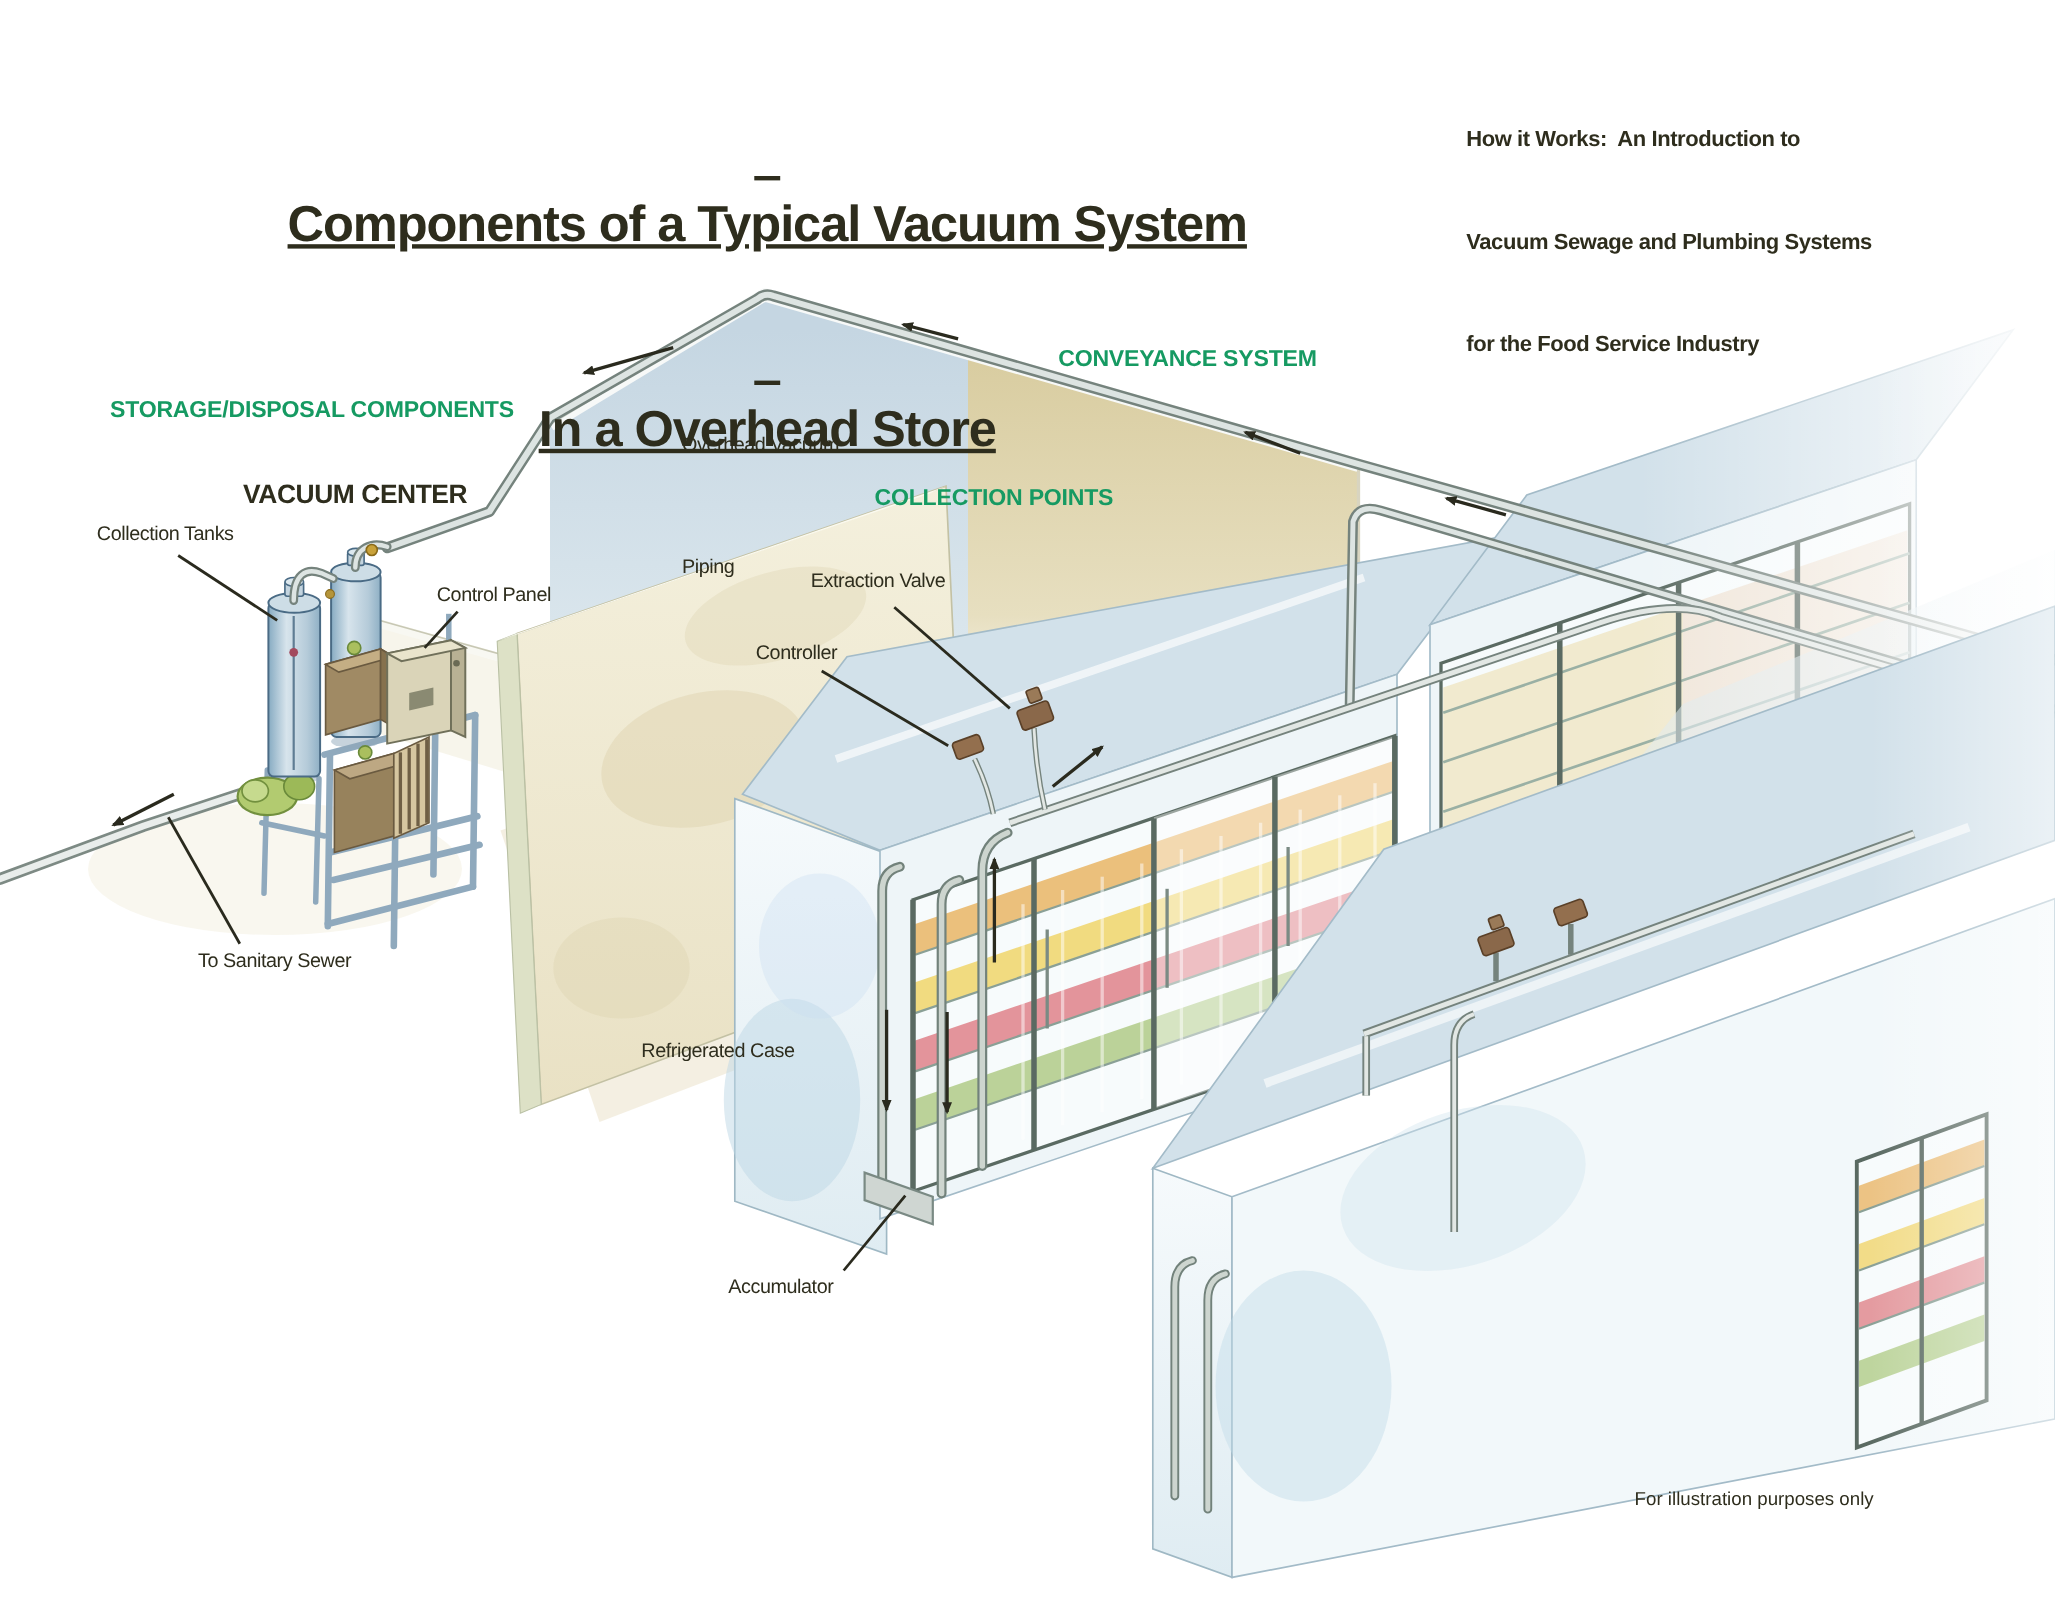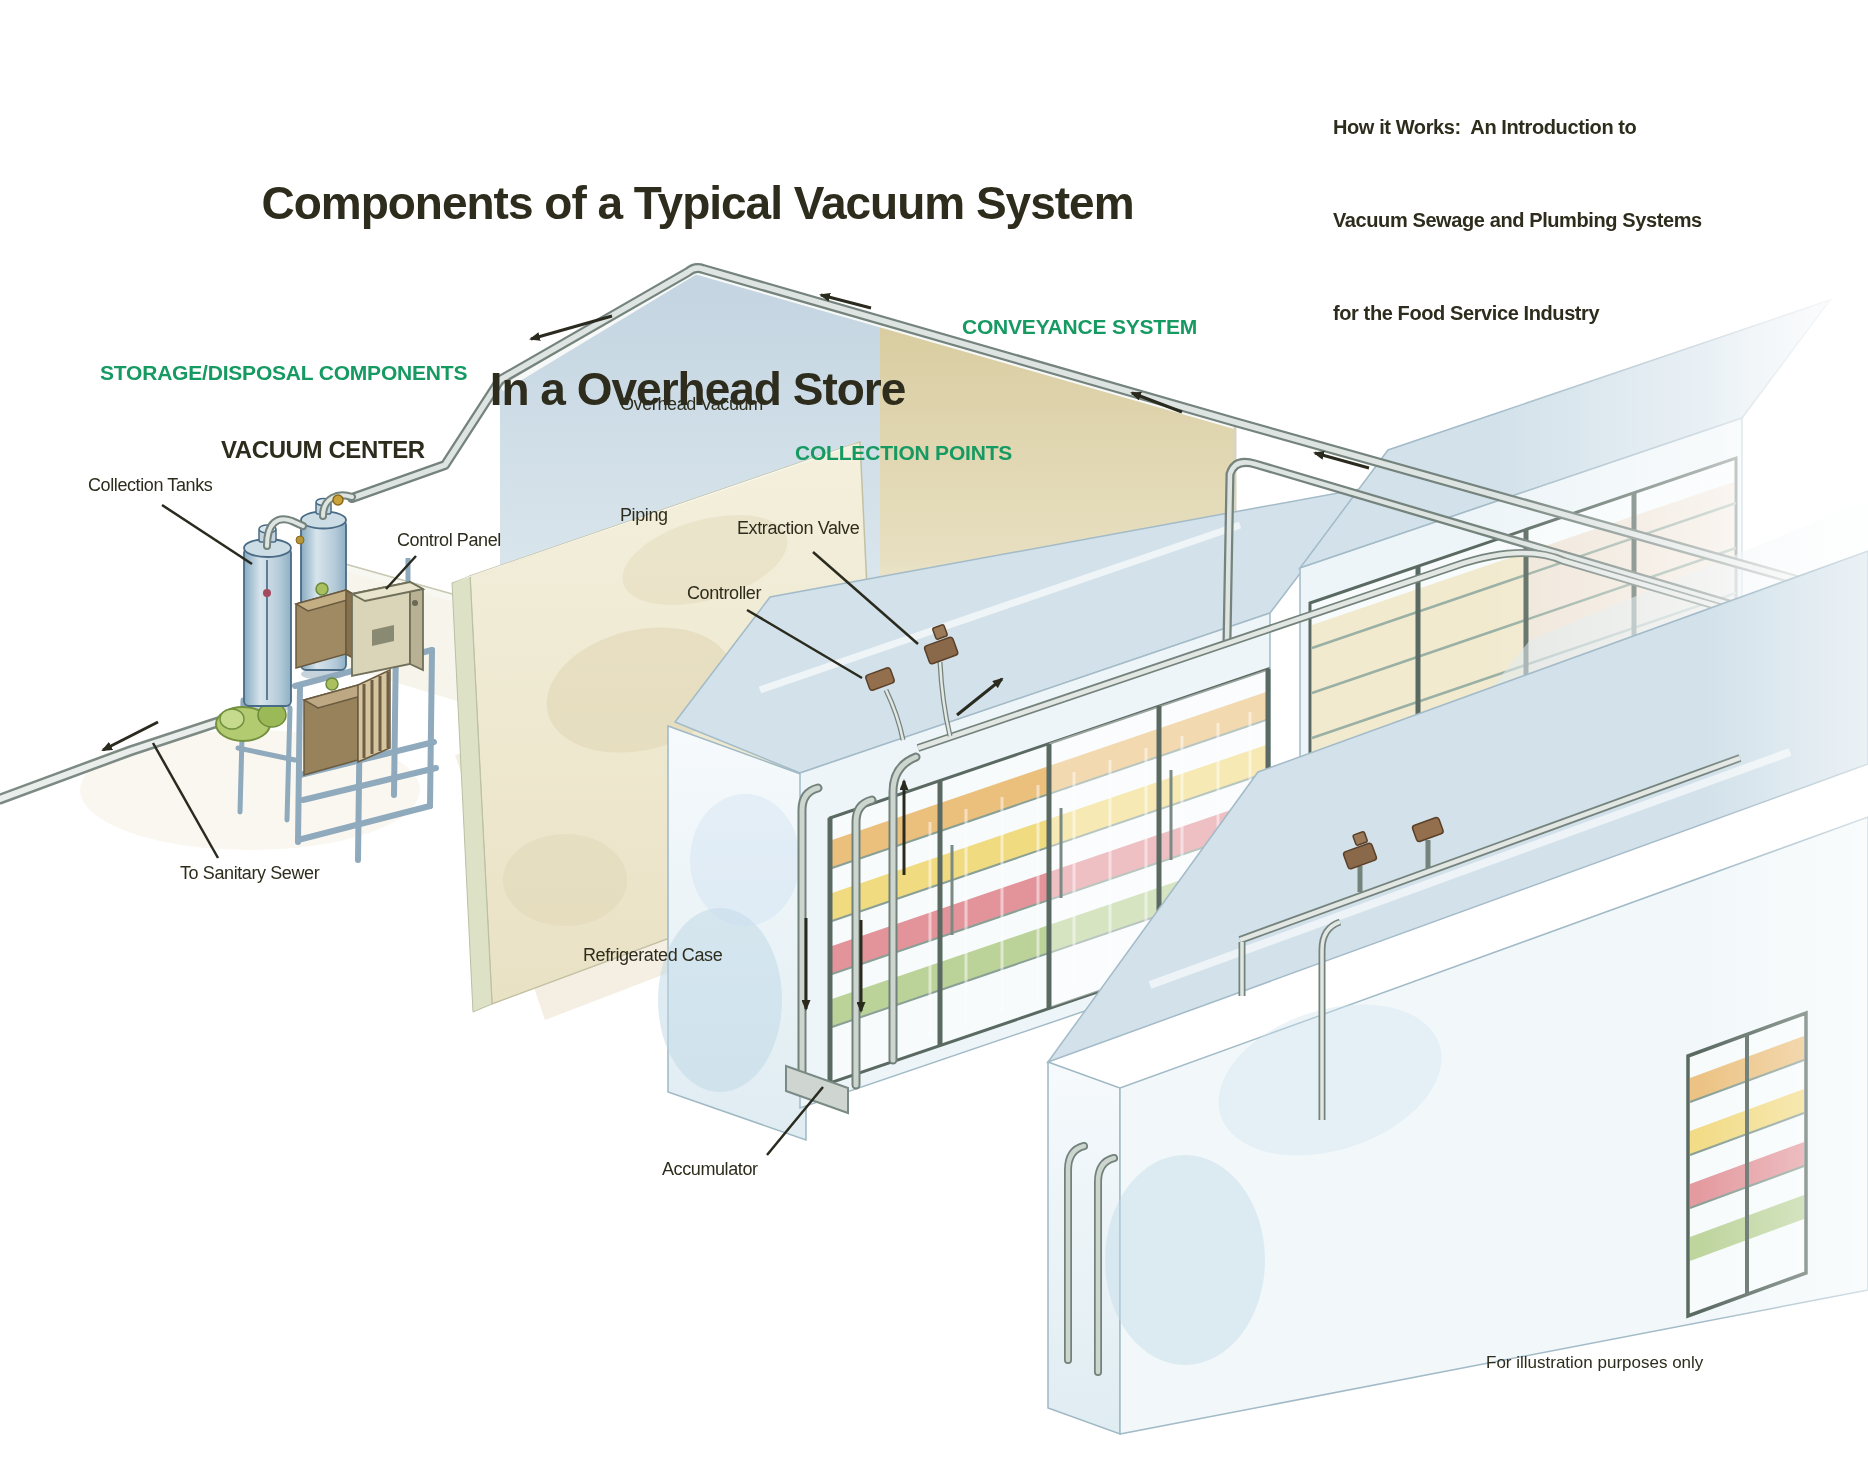--- a/index.html
+++ b/index.html
@@ -4,21 +4,21 @@
 <style>
   :root{ --ink:#2e2d1d; --green:#169a62; }
   html,body{margin:0;padding:0;background:#ffffff;}
   #canvas{position:relative;width:1868px;height:1464px;background:#ffffff;overflow:hidden;
           font-family:"Liberation Sans", sans-serif;color:var(--ink);}
   svg{position:absolute;left:0;top:0;}
   .lbl{position:absolute;font-size:18px;letter-spacing:-0.4px;line-height:1.18;white-space:pre;color:var(--ink);}
   .lbl.bold{font-weight:bold;}
   .lbl.green{color:var(--green);font-weight:bold;font-size:21px;letter-spacing:-0.2px;}
   .lbl-title{left:190px;top:48px;width:1015px;text-align:center;font-size:46px;font-weight:bold;
-             line-height:62px;letter-spacing:-1px;}
+             line-height:62px;letter-spacing:-1px;text-decoration:underline;}
   .lbl-hiw{left:1333px;top:50px;font-size:20px;font-weight:bold;line-height:31px;}
   .lbl-intro{left:1333px;top:196px;font-size:24px;line-height:31.5px;}
   .lbl-storage{left:100px;top:361px;}
   .lbl-conv{left:962px;top:315px;}
   .lbl-coll{left:795px;top:441px;}
   .lbl-vc{left:221px;top:436px;font-size:24px;}
   .lbl-ct{left:88px;top:475px;}
   .lbl-cp{left:397px;top:530px;}
   .lbl-ovp{left:620px;top:312px;line-height:37px;}
   .lbl-ev{left:737px;top:518px;}

